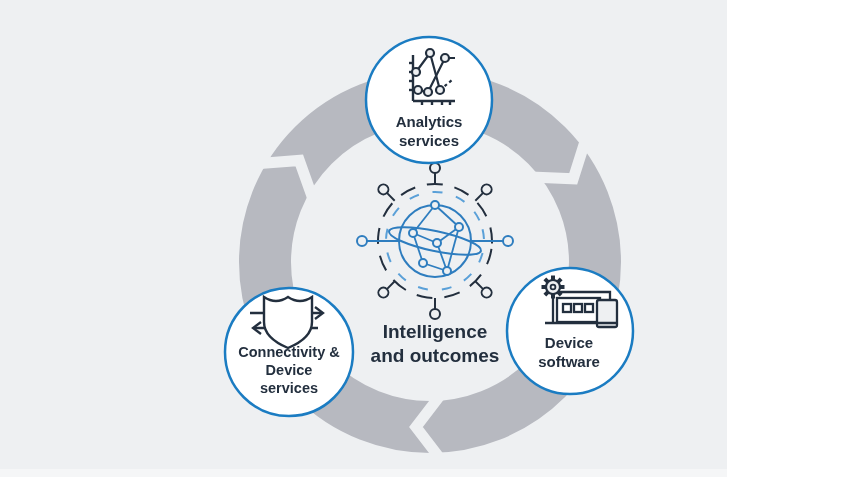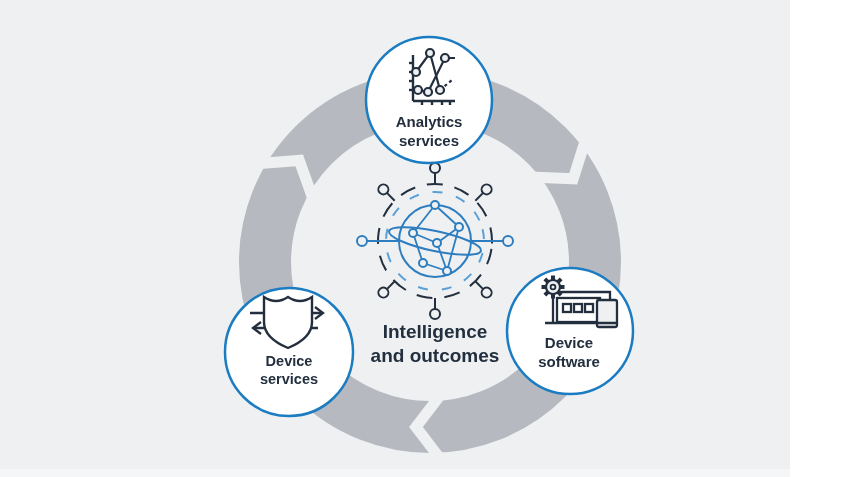--- a/index.html
+++ b/index.html
@@ -2,21 +2,21 @@
 <html style="--background: #eef0f2; --ring: #b7b9c0; --circle-border: #1b7cc2; --text: #232f3e; --icon-navy: #232f3e; --icon-blue: #2e7dbf; --icon-light-blue: #5aa0d8; --strip: #f5f6f7;"><head>
 <meta charset="utf-8">
 <style>
   :root{
     --background:#eef0f2; --ring:#b7b9c0; --circle-border:#1b7cc2;
     --text:#232f3e; --icon-navy:#232f3e; --icon-blue:#2e7dbf; --icon-light-blue:#5aa0d8;
     --strip:#f5f6f7;
   }
   html,body{margin:0;padding:0;}
   .stage{
-    position:relative; width:790px; height:477px; overflow:hidden;
+    position:relative; width:727px; height:477px; overflow:hidden;
     background:var(--background);
     font-family:"Liberation Sans", sans-serif;
     color:var(--text);
   }
   .stage svg{position:absolute; left:0; top:0;}
   .bottom-strip{position:absolute; left:0; bottom:0; width:848px; height:8px; background:var(--strip);}
   .label{
     position:absolute; transform:translate(-50%,-50%);
     text-align:center; font-weight:600; color:var(--text); white-space:nowrap;
   }
@@ -179,20 +179,21 @@
         <circle class="navy nf" r="2.4" stroke-width="1.8"></circle>
       </g>
     </g>
   </svg>
 
   <div class="label label-analytics">
     <div>Analytics</div>
     <div>services</div>
   </div>
   <div class="label label-connectivity">
+    <div>Connectivity &amp;</div>
     <div>Device</div>
     <div>services</div>
   </div>
   <div class="label label-device">
     <div>Device</div>
     <div>software</div>
   </div>
   <div class="label label-center">
     <div>Intelligence</div>
     <div>and outcomes</div>

